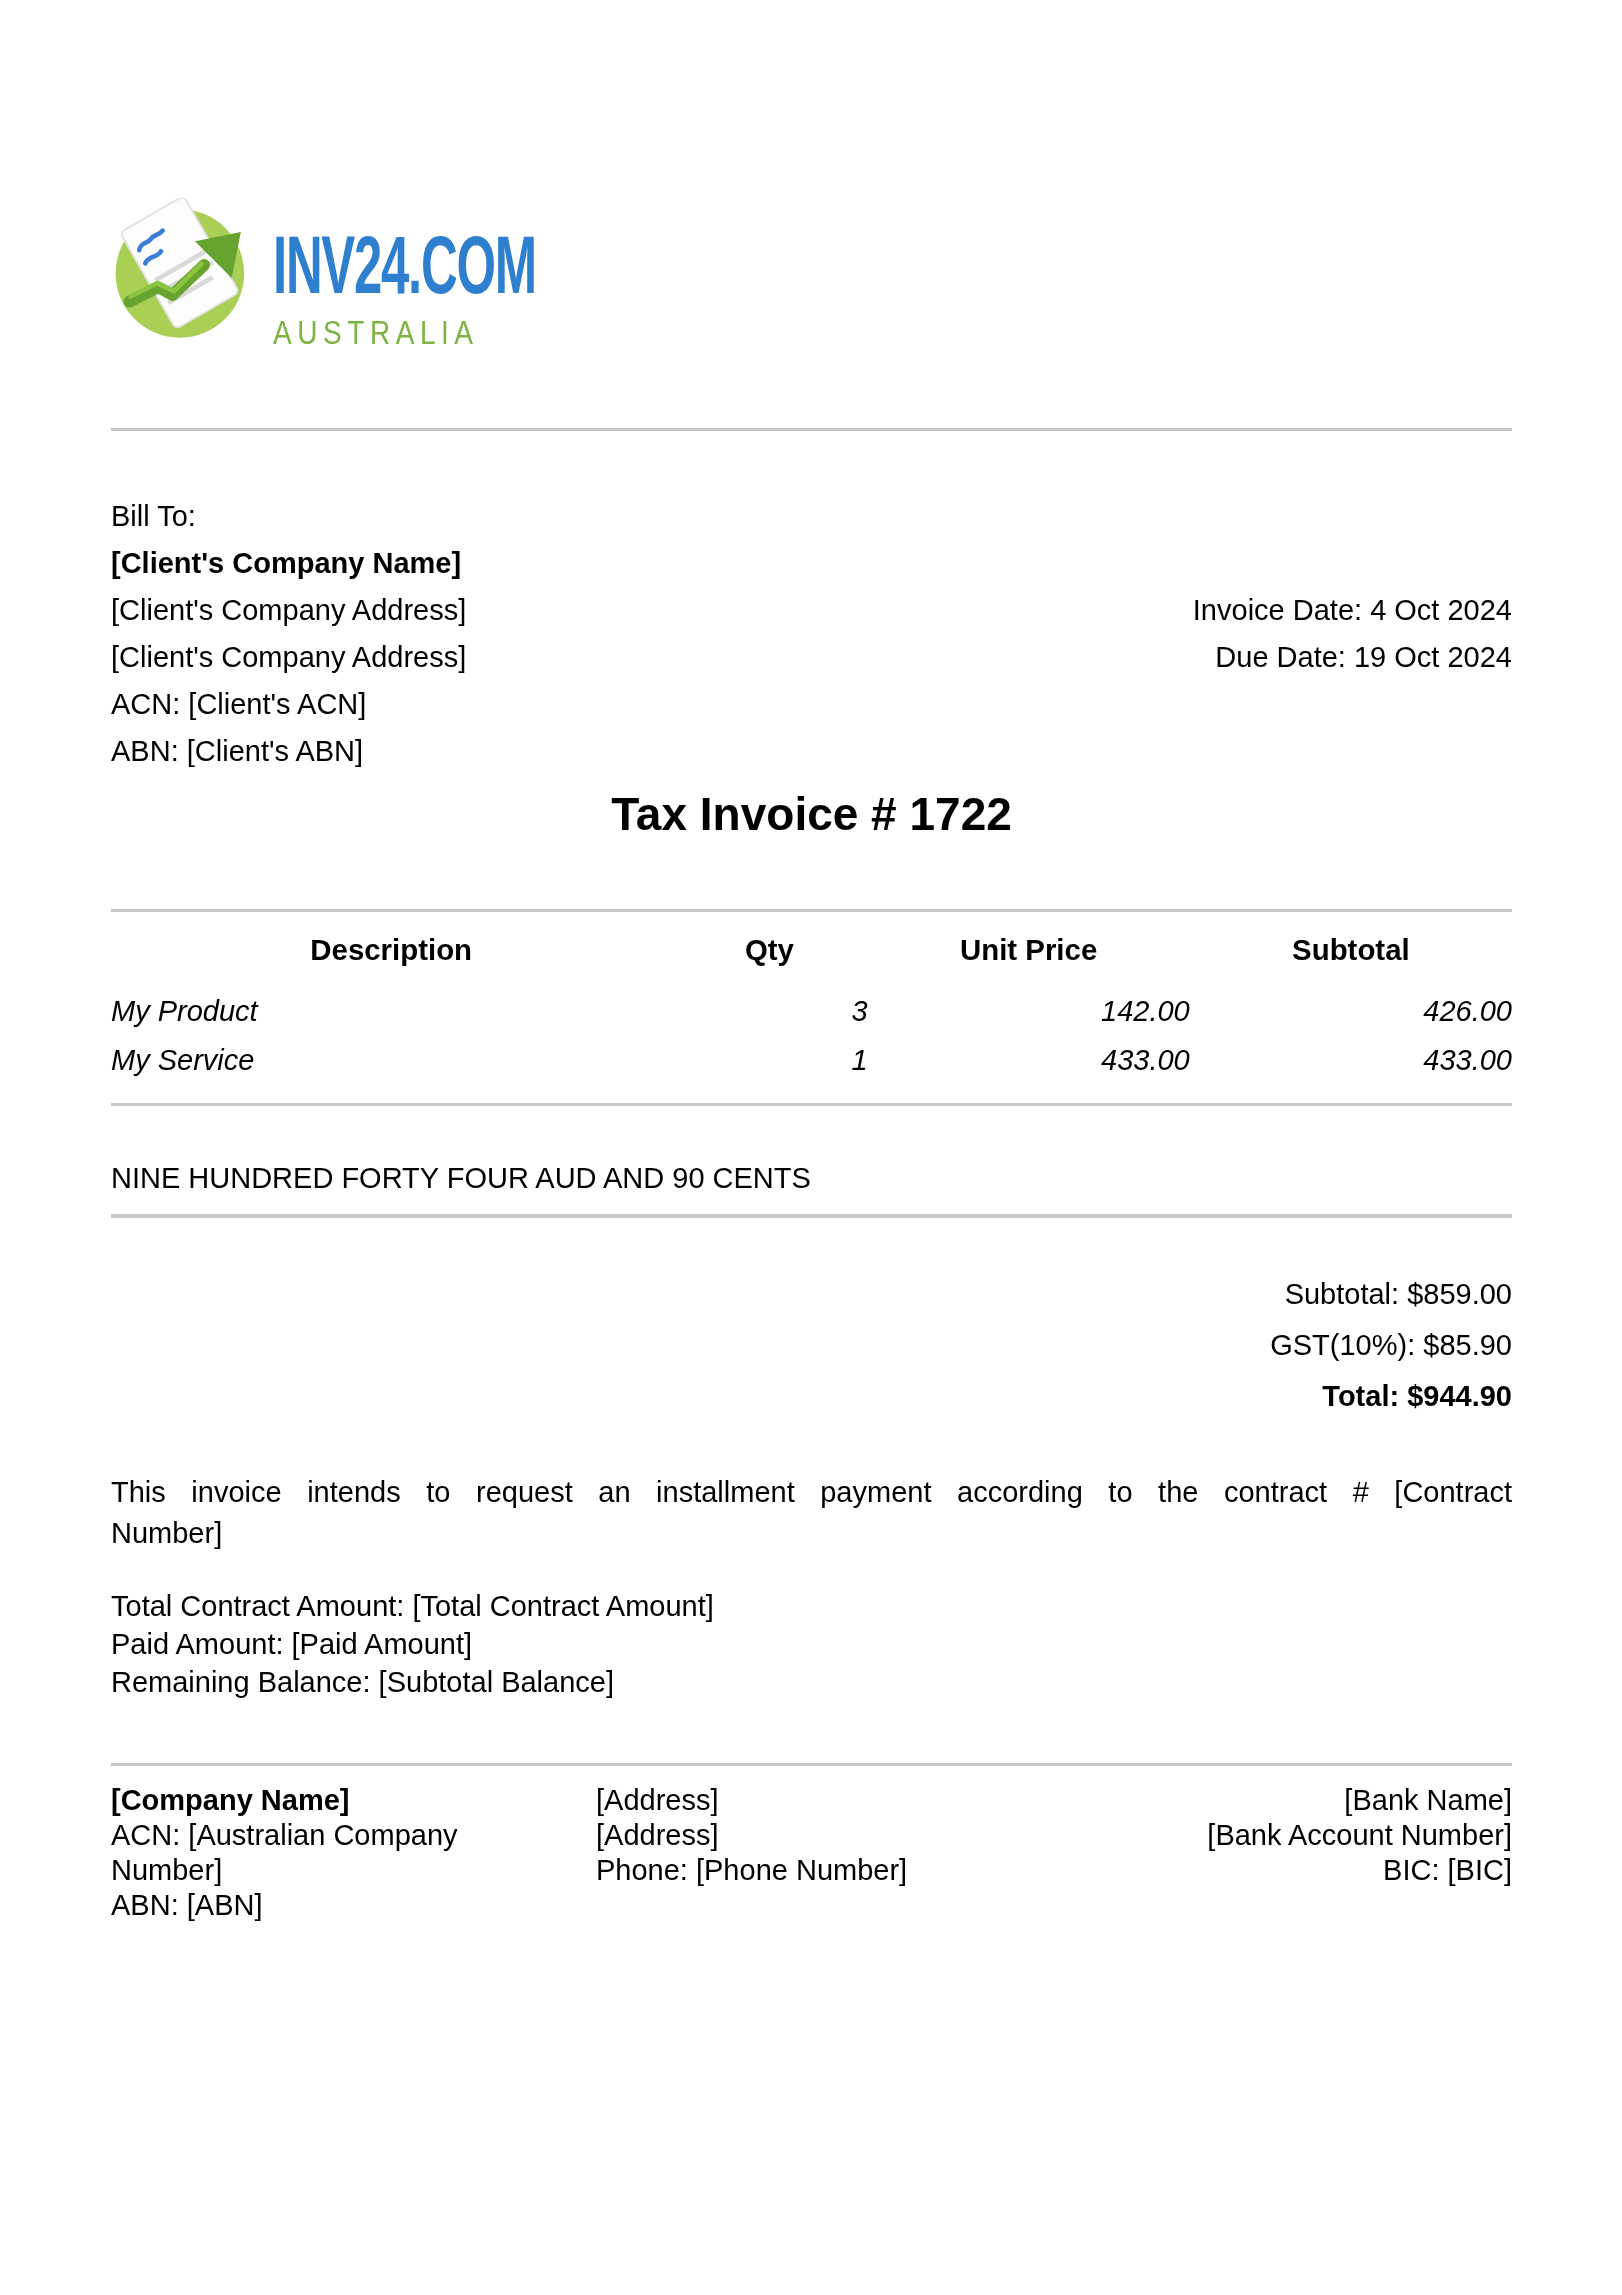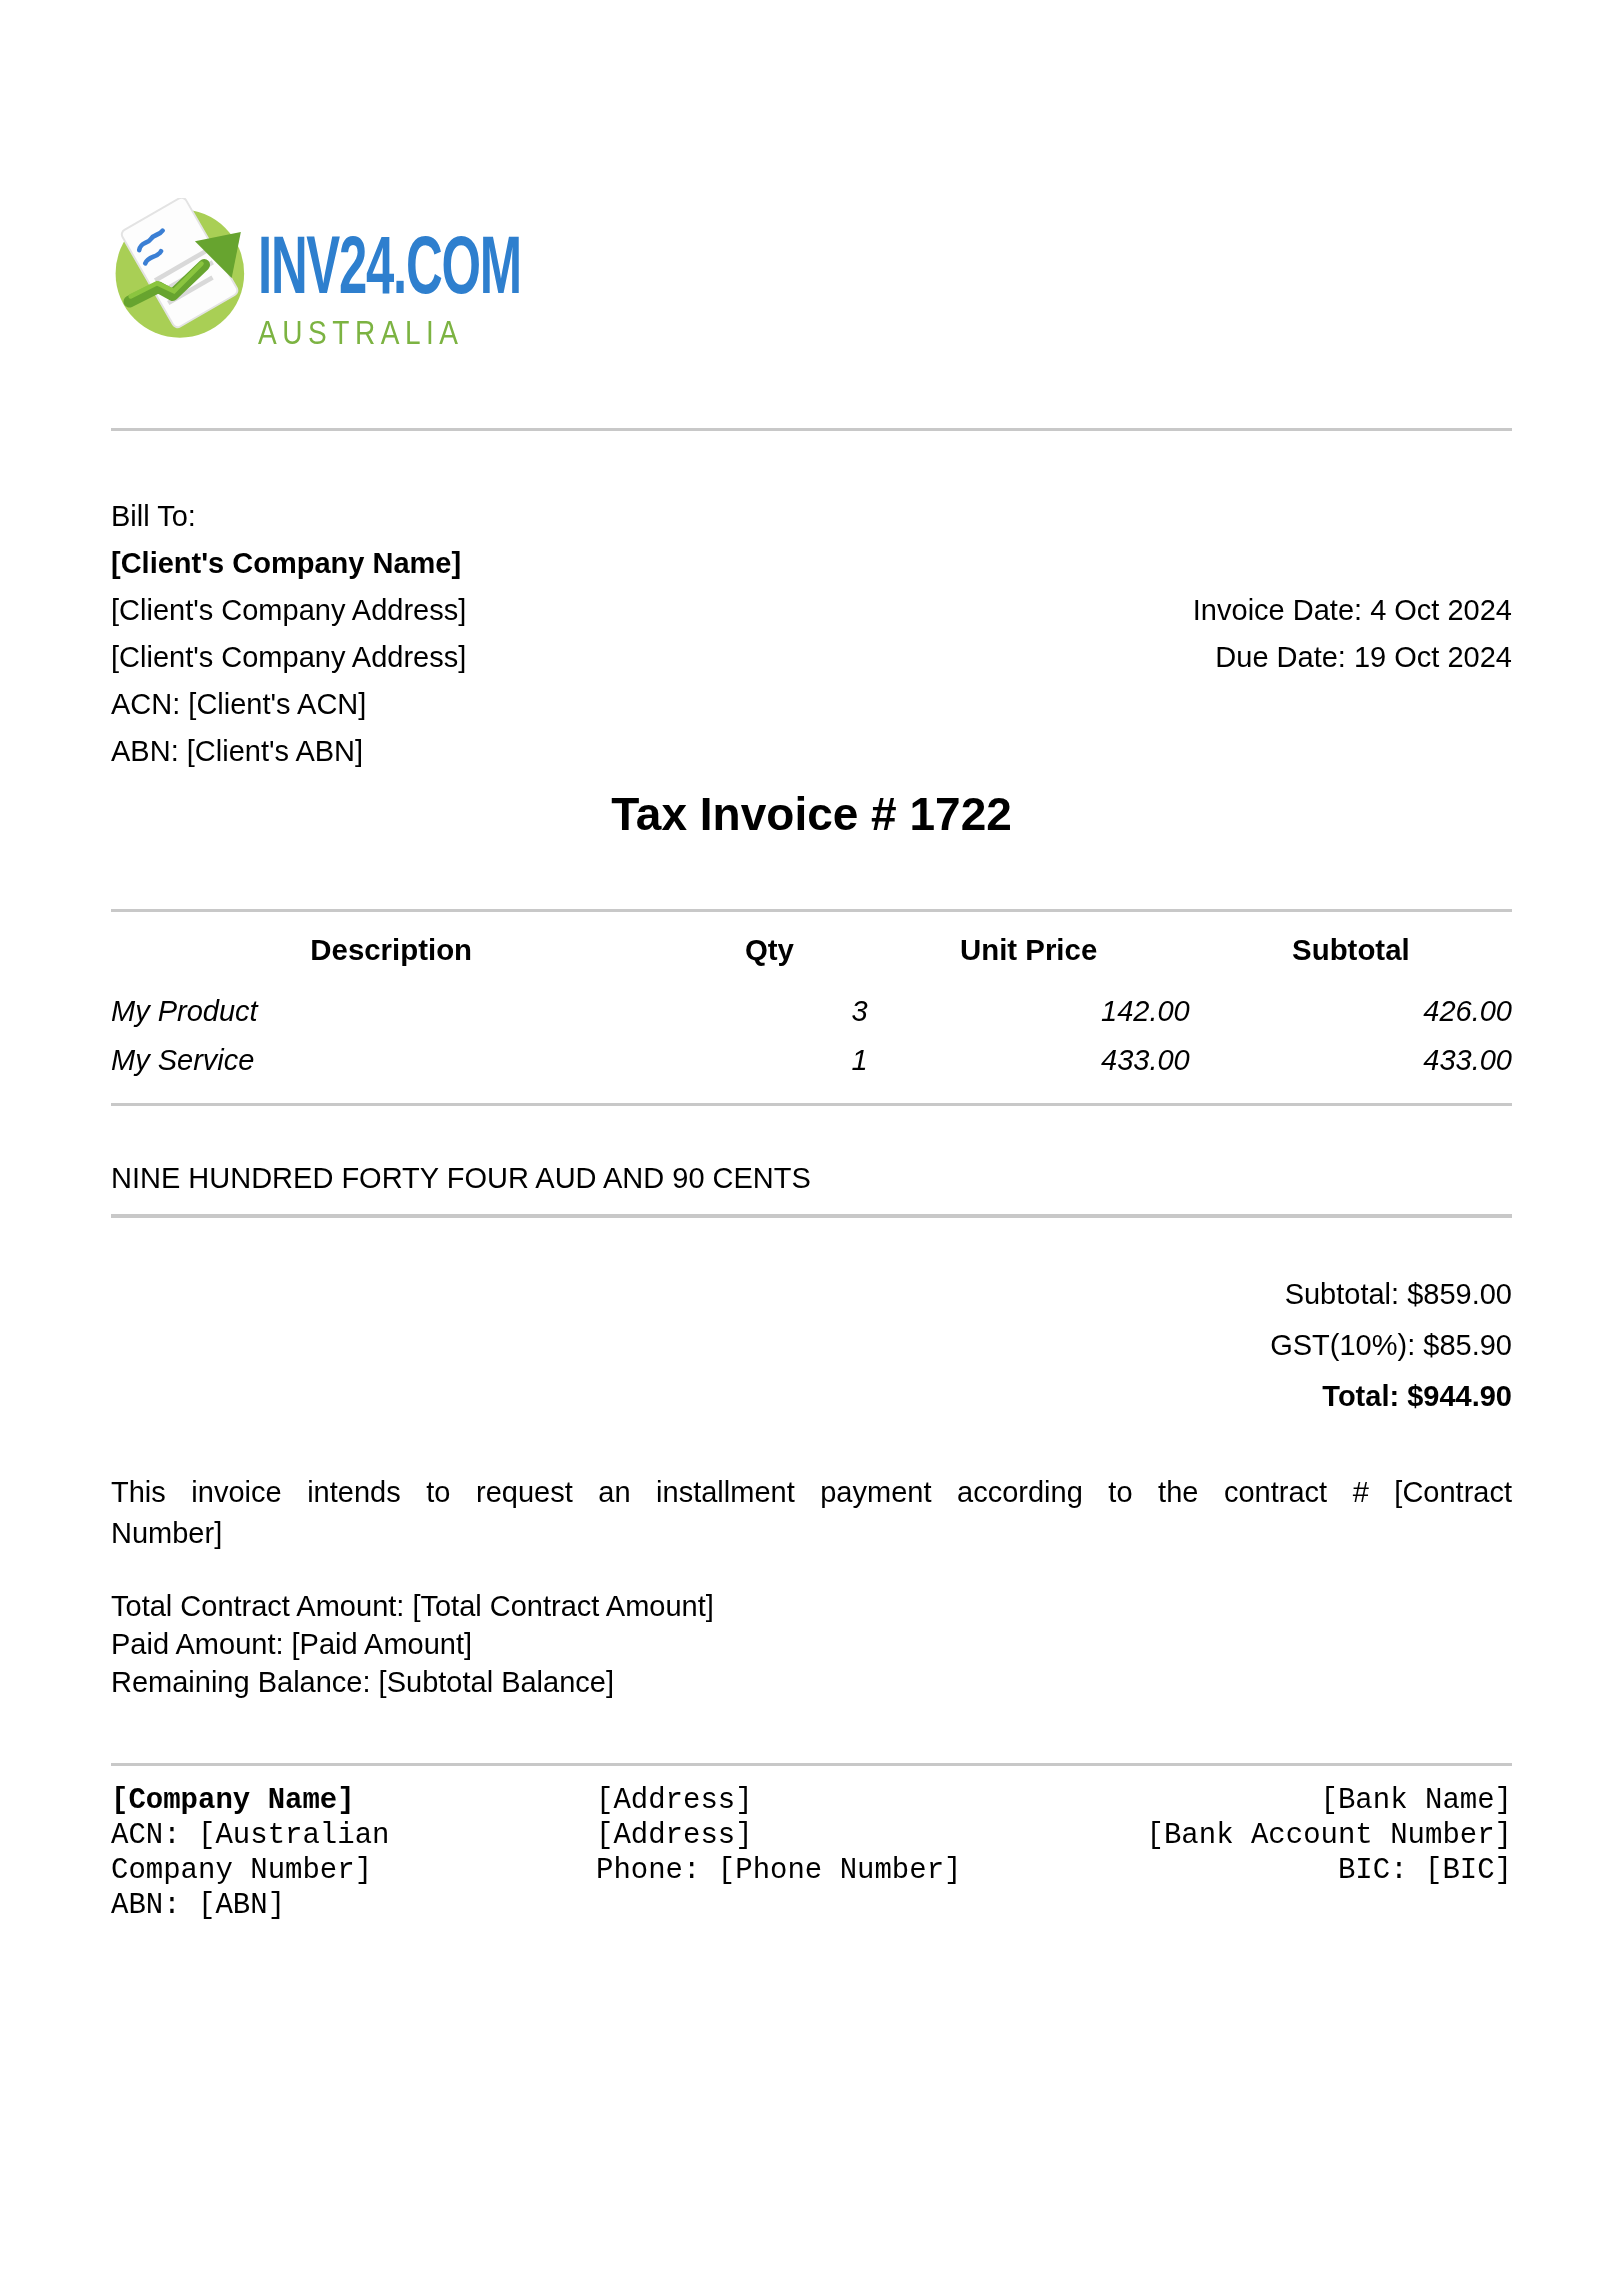--- a/index.html
+++ b/index.html
@@ -8,21 +8,21 @@
     width: 1623px;
     height: 2295px;
     color: #000000;
     font-family: "Liberation Sans", sans-serif;
     font-size: 29px;
     overflow: hidden;
   }
   .page { padding: 198px 111px 0 111px; width: 1623px; }
 
   
-  .logo-row { display: flex; align-items: flex-start; gap: 6px; height: 141px; }
+  .logo-row { display: flex; align-items: flex-start; gap: 21px; height: 141px; }
   .logo-icon svg { width: 141px; height: 141px; display: block; }
   .logo-text { margin-top: 26px; white-space: nowrap; }
   .logo-name {
     font-weight: bold;
     font-size: 82px;
     line-height: 1.0;
     letter-spacing: -2px;
     color: #2e7fce;
     transform: scaleX(0.62);
     transform-origin: 0 50%;
@@ -87,21 +87,21 @@
   .contract-note {
     margin-top: 50px;
     line-height: 41px;
     text-align: justify;
     word-spacing: 10.5px;
   }
   .contract-amounts { margin-top: 33px; }
   .contract-amounts .line { line-height: 38px; }
 
   
-  .footer { display: flex; margin-top: 17px; font-family: Liberation Mono, monospace; }
+  .footer { display: flex; margin-top: 17px; }
   .footer .line { line-height: 35px; }
   .f-company { width: 393px; margin-right: 92px; }
   .f-company .name { font-weight: bold; }
   .f-contact { width: 458px; }
   .f-bank { flex: 1; text-align: right; }
 </style>
 </head>
 <body>
 
 <div class="page">

